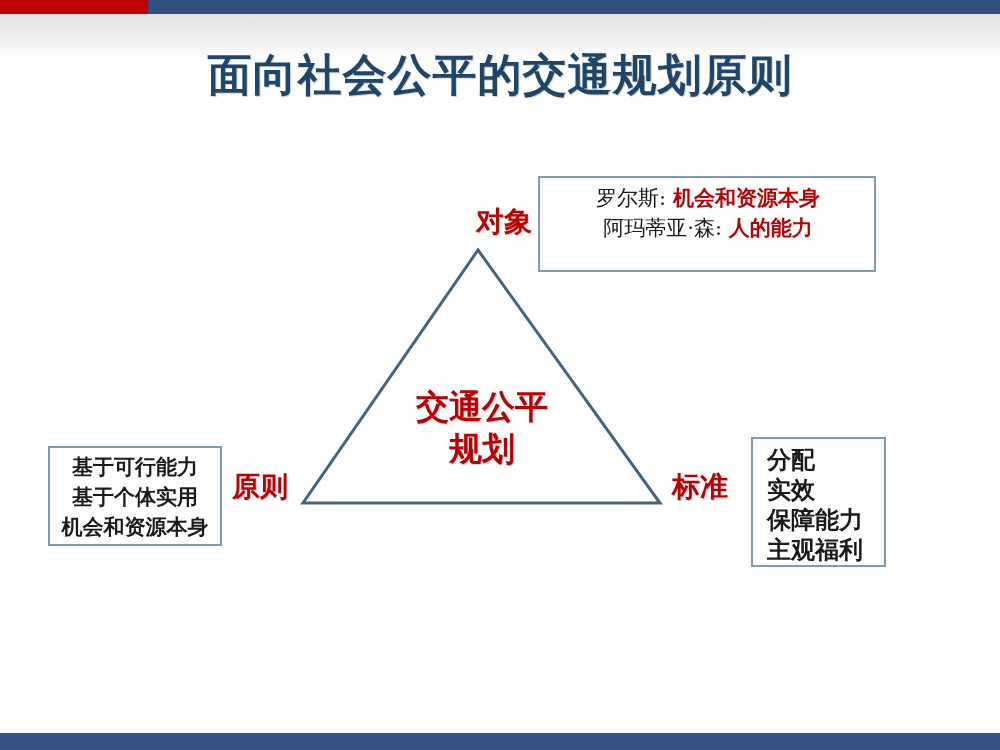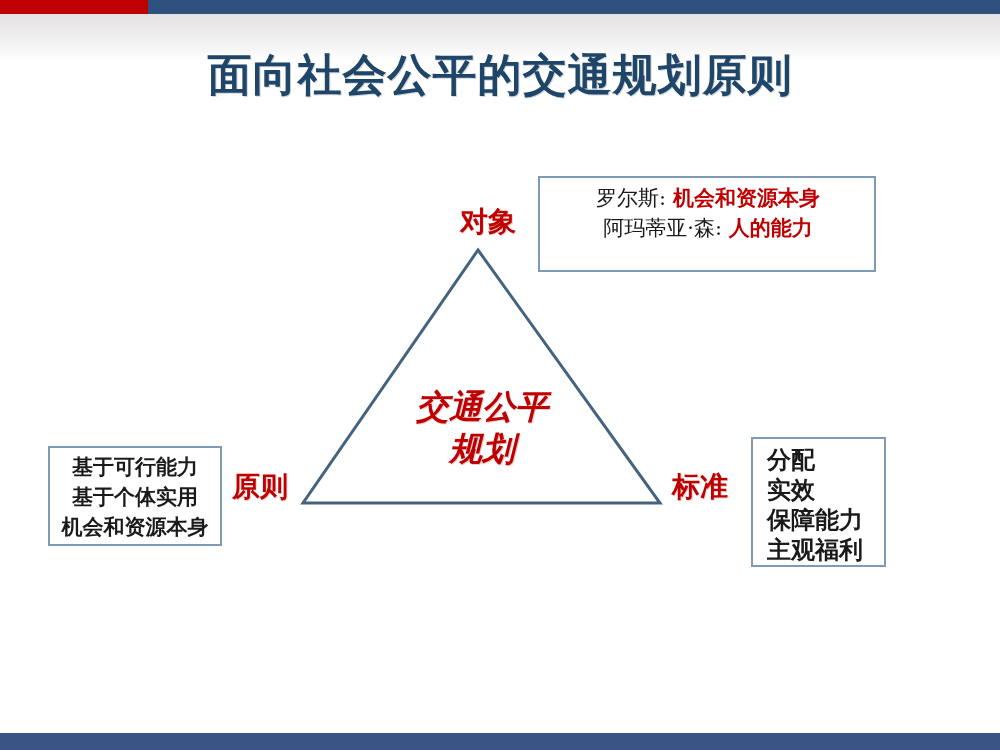--- a/index.html
+++ b/index.html
@@ -87,34 +87,34 @@
     top: 386px;
     width: 200px;
     text-align: center;
     color: #c00000;
     font-family: "DejaVu Serif", "Liberation Serif", serif;
     font-weight: bold;
     font-size: 33px;
     line-height: 42px;
     text-shadow: 1px 1px 0 rgba(180,120,120,0.35);
   }
-  .center-label div { white-space: nowrap; font-style: italic; }
+  .center-label div { white-space: nowrap; }
 
   
   .vertex-label {
     position: absolute;
     color: #c00000;
     font-family: "DejaVu Serif", "Liberation Serif", serif;
     font-weight: bold;
     font-size: 28px;
     line-height: 34px;
     white-space: nowrap;
     text-shadow: 1px 1px 0 rgba(180,120,120,0.30);
   }
-  .vertex-top   { left: 460px; top: 205px; }
+  .vertex-top   { left: 476px; top: 205px; }
   .vertex-left  { left: 232px; top: 470px; }
   .vertex-right { left: 672px; top: 470px; }
 
   
   .info-box {
     position: absolute;
     box-sizing: border-box;
     border: 2px solid #7e9ab5;
     background: #ffffff;
   }

